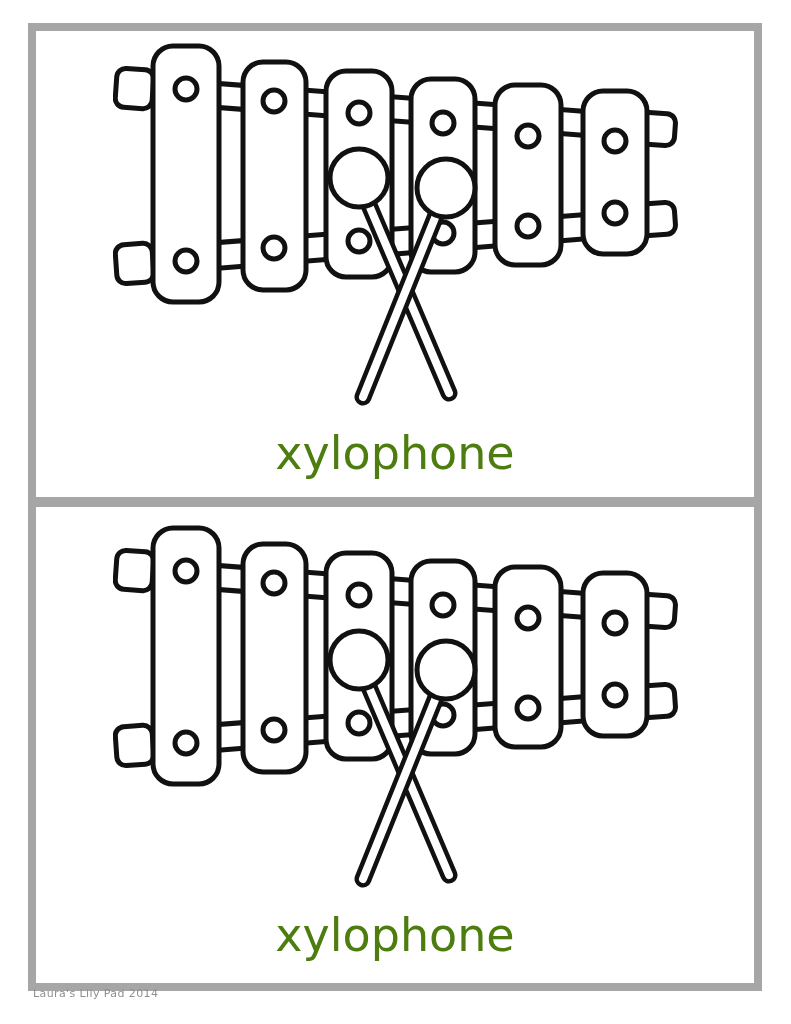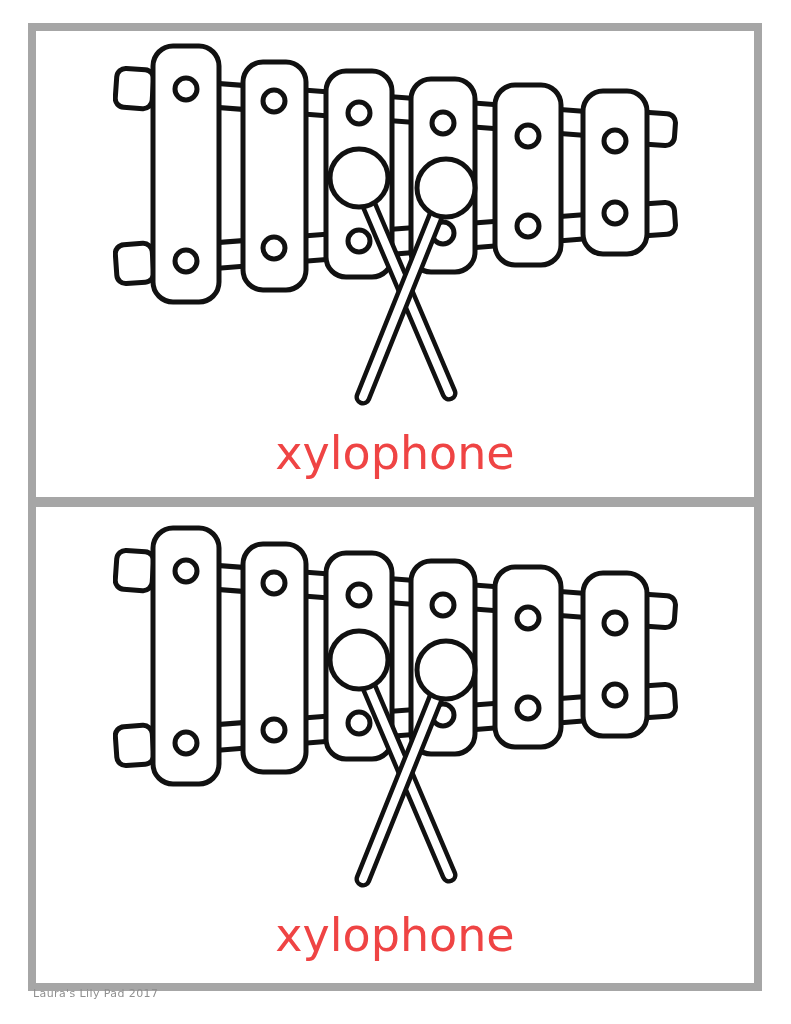--- a/index.html
+++ b/index.html
@@ -27,21 +27,21 @@
     align-items: center;
   }
   .card-1 { top: 23px;  height: 482px; }
   .card-2 { top: 499px; height: 492px; }
   .card-1 .art { margin-top: 10px; }
   .card-2 .art { margin-top: 16px; }
   .word-label {
     margin-top: 2px;
     font-size: 46px;
     line-height: 1.1;
-    color: #ef4444;
+    color: #4d7c0f;
     letter-spacing: 0px;
   }
   .footer-credit {
     position: absolute;
     left: 33px;
     top: 987px;
     font-size: 11px;
     color: #8f8f8f;
     letter-spacing: 0.4px;
   }
@@ -108,15 +108,15 @@
     <div class="word-label">xylophone</div>
   </div>
 
   <div class="card card-2">
     <svg class="art" width="565" height="385" viewBox="0 0 565 385" xmlns="http://www.w3.org/2000/svg">
       <use href="#xylo-art"></use>
     </svg>
     <div class="word-label">xylophone</div>
   </div>
 
-  <div class="footer-credit">Laura's  Lily Pad 2017</div>
+  <div class="footer-credit">Laura's  Lily Pad 2014</div>
 
 </div>
 
 </body></html>

